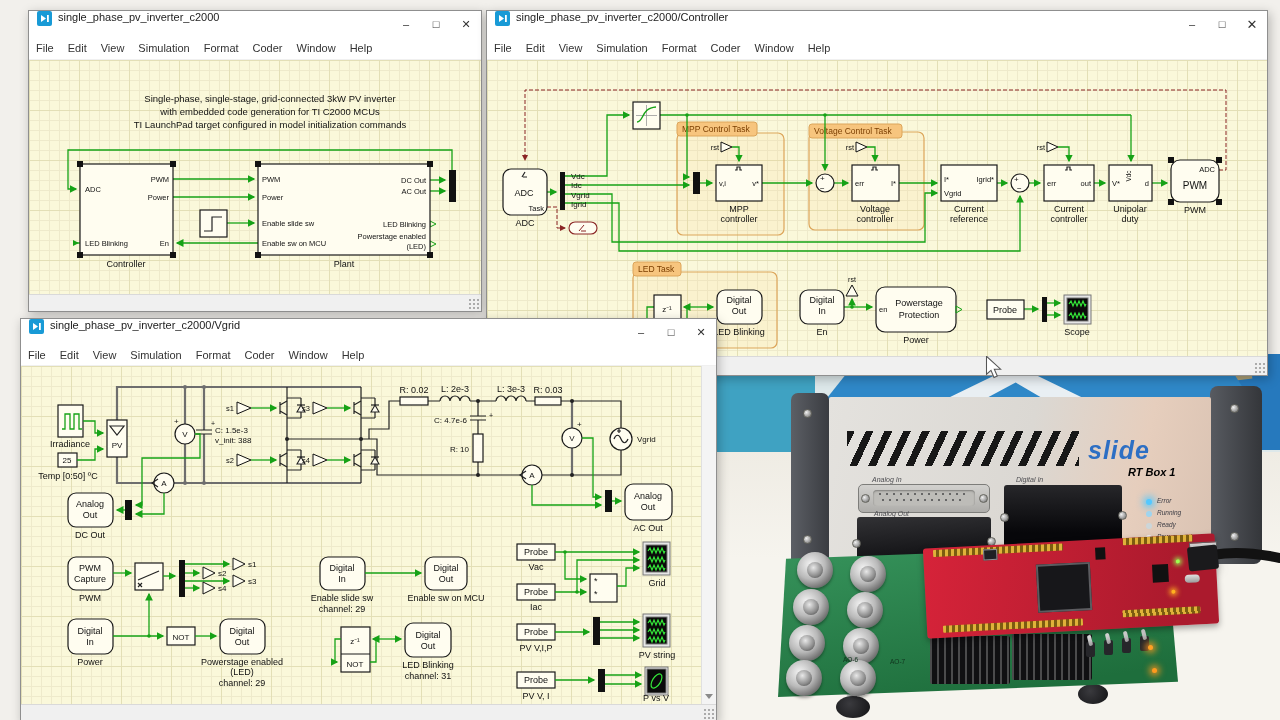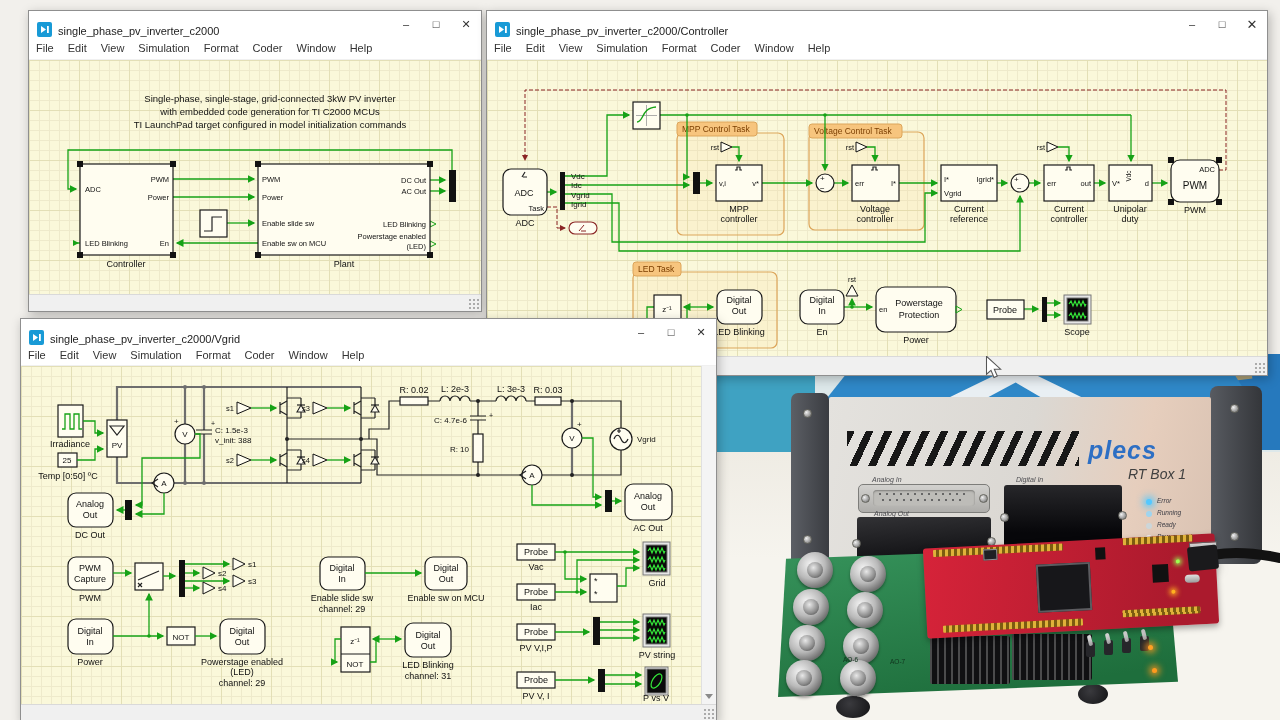--- a/index.html
+++ b/index.html
@@ -1,21 +1,21 @@
 <!DOCTYPE html>
 <html><head>
 <meta charset="utf-8">
 <style>
   html,body{margin:0;padding:0;width:1280px;height:720px;overflow:hidden;
     font-family:"Liberation Sans",sans-serif;background:#f2f0ec;position:relative}
   .abs{position:absolute}
   
   .win{position:absolute;background:#fff;border:1px solid #8f8f8f;
     box-shadow:2px 3px 10px rgba(0,0,0,.25);display:flex;flex-direction:column}
-  .titlebar{height:26px;display:flex;align-items:flex-end;background:#fff;flex:0 0 auto}
+  .titlebar{height:26px;display:flex;align-items:flex-start;background:#fff;flex:0 0 auto}
   .app-ico{width:15px;height:15px;margin-left:8px;flex:0 0 auto}
   .title{margin-left:6px;font-size:11px;color:#222;white-space:nowrap}
   .winbtns{margin-left:auto;display:flex;height:100%}
   .wbtn{width:30px;height:100%;display:flex;align-items:center;justify-content:center;
     font-size:11px;color:#333}
   .menubar{display:flex;align-items:center;background:#fff;flex:0 0 auto;border-bottom:1px solid #f0f0f0}
   .mitem{font-size:11px;color:#333;padding:0 7px}
   .canvas{position:relative;flex:1 1 auto;overflow:hidden;
     background-color:#faf8da;
     background-image:
@@ -90,22 +90,22 @@
   <div class="abs" style="left:791px;top:393px;width:38px;height:173px;border-radius:7px;background:linear-gradient(90deg,#5c5f65,#3a3c41)">
     <div class="screwdot" style="left:12px;top:16px"></div>
       <div class="screwdot" style="left:12px;top:142px"></div>
   </div>
   <div class="abs" style="left:1210px;top:386px;width:52px;height:178px;border-radius:8px;background:linear-gradient(90deg,#585b61,#34363a)">
     <div class="screwdot" style="left:20px;top:18px"></div>
       <div class="screwdot" style="left:20px;top:146px"></div>
   </div>
   <div class="abs" style="left:829px;top:397px;width:382px;height:165px;border-radius:2px;background:linear-gradient(103deg,#e4e2de 0%,#dbd8d3 50%,#e6cebd 78%,#d9c2b2 100%)"></div>
   <div class="abs" style="left:847px;top:431px;width:232px;height:35px;background:repeating-linear-gradient(115deg,#171717 0 7px,rgba(0,0,0,0) 7px 17px)"></div>
-  <div class="abs" style="left:1088px;top:436px;font-style:italic;font-weight:bold;font-size:25px;color:#2d6fc4;letter-spacing:1px"><span>plecs</span></div>
-  <div class="abs" style="left:1128px;top:466px;font-style:italic;font-weight:400;font-size:14px;color:#404040"><span>RT Box 1</span></div>
+  <div class="abs" style="left:1088px;top:436px;font-style:italic;font-weight:bold;font-size:25px;color:#2d6fc4;letter-spacing:1px"><span>slide</span></div>
+  <div class="abs" style="left:1128px;top:466px;font-style:italic;font-weight:700;font-size:11px;color:#000000"><span>RT Box 1</span></div>
 
   <div class="abs lbl-sm" style="left:872px;top:476px">Analog In</div>
   <div class="abs" style="left:858px;top:484px;width:130px;height:27px;border:1px solid #7d7d7a;border-radius:5px;background:linear-gradient(#d2d1ce,#aeadaa)">
     <div class="abs" style="left:14px;top:5px;width:102px;height:16px;border-radius:4px;background:#bdbcb8;box-shadow:inset 0 1px 2px rgba(0,0,0,.35)">
       <div class="abs" style="left:6px;top:3px;width:90px;height:2px;background:repeating-linear-gradient(90deg,#666 0 2px,transparent 2px 7px)"></div>
       <div class="abs" style="left:9px;top:9px;width:84px;height:2px;background:repeating-linear-gradient(90deg,#666 0 2px,transparent 2px 7px)"></div>
     </div>
     <div class="screwdot" style="left:2px;top:9px"></div>
       <div class="screwdot" style="left:120px;top:9px"></div>
   </div>

